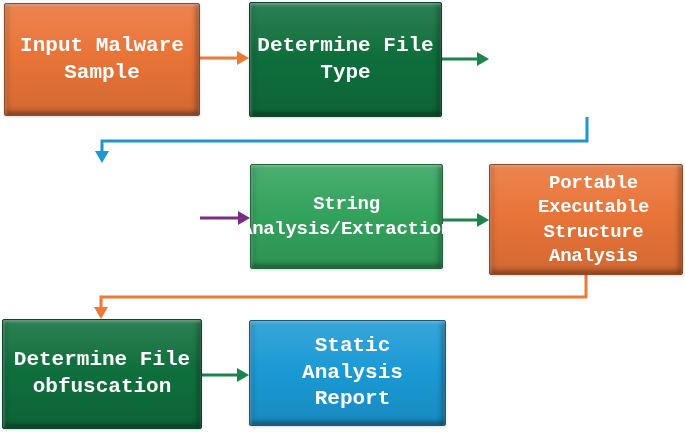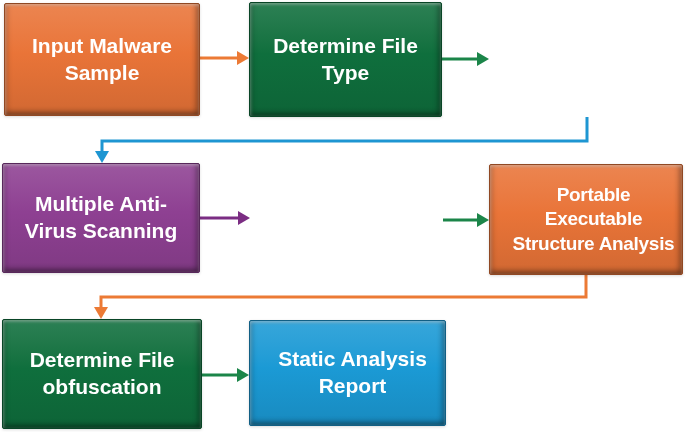--- a/index.html
+++ b/index.html
@@ -1,21 +1,21 @@
 <!DOCTYPE html>
 <html><head>
 <meta charset="utf-8">
 <style>
   html, body { margin: 0; padding: 0; background: #ffffff; }
   .page {
     position: relative;
     width: 685px;
     height: 432px;
     background: #ffffff;
-    font-family: Liberation Sans, sans-serif;
+    font-family: Liberation Mono, monospace;
     overflow: hidden;
   }
   .connectors {
     position: absolute;
     left: 0; top: 0;
     width: 685px; height: 432px;
   }
   .node {
     position: absolute;
     display: flex;
@@ -97,25 +97,25 @@
     <span class="node-label">Input Malware
 Sample</span>
   </div>
 
   <div class="node n1" style="--c: #0F6F3D;">
     <span class="node-label">Determine File
 Type</span>
   </div>
 
 
-  <div class="node n3" style="--c: #8E4092;">
-    <span class="node-label">Multiple Anti-
-Virus Scanning</span>
+
+  <div class="node n4 tight" style="--c: #33A35D;">
+    <span class="node-label">String
+Analysis/Extraction</span>
   </div>
-
 
   <div class="node n5 tight" style="--c: #E97438;">
     <span class="node-label">Portable Executable
 Structure Analysis</span>
   </div>
 
   <div class="node n6" style="--c: #0F6F3D;">
     <span class="node-label">Determine File
 obfuscation</span>
   </div>

